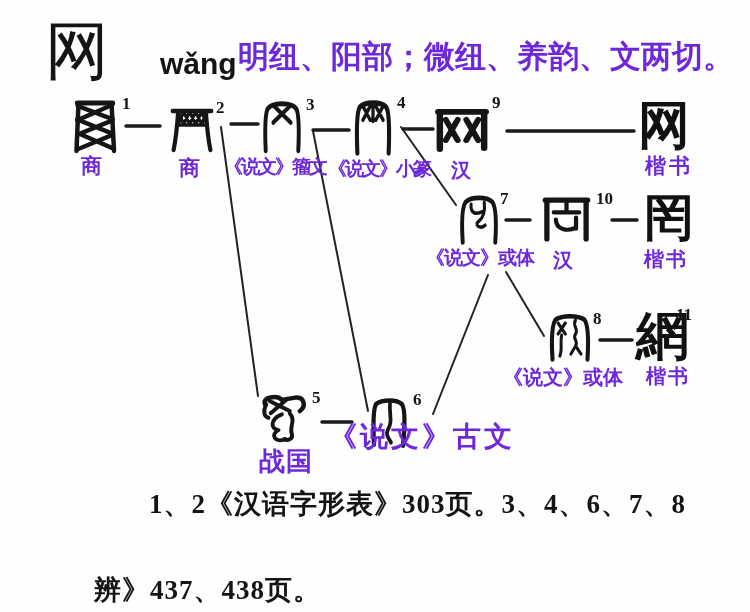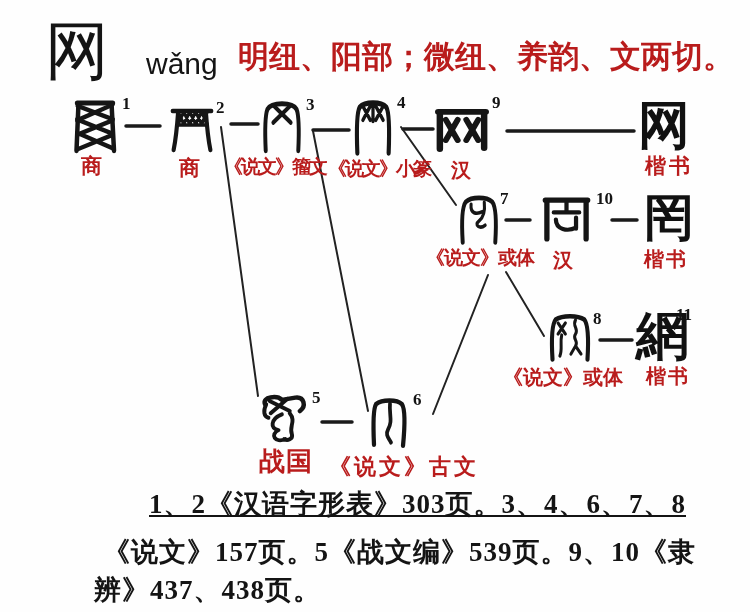--- a/index.html
+++ b/index.html
@@ -2,24 +2,24 @@
 <html><head>
 <meta charset="utf-8">
 <style>
   html,body{margin:0;padding:0;background:#ffffff;}
   #page{position:relative;width:750px;height:612px;background:#fefefe;color:#141414;
         font-family:"Liberation Serif",serif;overflow:hidden;}
   .abs{position:absolute;}
   .glyph svg{display:block;width:100%;height:100%;}
   .glyph path{fill:none;stroke:#151515;stroke-linecap:round;stroke-linejoin:round;}
   .num{font-size:17px;font-weight:700;font-family:"Liberation Serif",serif;color:#141414;line-height:1;}
-  .lbl{font-weight:700;color:#b91c1c;white-space:nowrap;line-height:1;text-align:center;}
+  .lbl{font-weight:700;color:#6d28d9;white-space:nowrap;line-height:1;text-align:center;}
   .kai{font-weight:700;color:#111;line-height:1;}
   .foot{font-size:27px;font-weight:700;white-space:nowrap;line-height:1;letter-spacing:1px;}
-  .pin{font-family:"Liberation Sans",sans-serif;font-weight:400;}
+  .pin{font-family:"Liberation Sans",sans-serif;font-weight:700;margin-left:14px;}
 </style>
 </head>
 <body>
 
 <div id="page">
 
   <div class="abs" style="left:45px;top:8px;font-size:64px;">网</div>
   <div class="abs pin" style="left:146px;top:47px;font-size:30px;">wǎng</div>
   <div class="abs lbl" style="left:238px;top:41px;font-size:31px;">明纽、阳部；微纽、养韵、文两切。</div>
 
@@ -141,19 +141,18 @@
 
   <div class="abs glyph" style="left:364px;top:395px;width:50px;height:54px;">
     <svg viewBox="0 0 100 100" preserveAspectRatio="none">
       <path d="M20,92 C18,52 18,26 24,17 C36,8 66,8 76,17 C82,26 82,56 78,94" stroke-width="8.5"></path>
       <path d="M52,16 C50,36 58,48 48,64 C42,74 50,80 54,88" stroke-width="7.5"></path>
     </svg>
   </div>
   <div class="abs num" style="left:413px;top:391px;">6</div>
 
   <div class="abs lbl" style="left:259px;top:449px;font-size:26px;letter-spacing:1px;">战国</div>
-  <div class="abs lbl" style="left:329px;top:456px;font-size:22px;letter-spacing:3px;">《说文》古文</div>
+  <div class="abs lbl" style="left:329px;top:423px;font-size:28px;letter-spacing:3px;">《说文》古文</div>
 
-  <div class="abs foot" style="left:149px;top:491px;text-decoration:underline;">1、2《汉语字形表》303页。3、4、6、7、8</div>
-  <div class="abs foot" style="left:103px;top:539px;">《说文》157页。5《战文编》539页。9、10《隶</div>
+  <div class="abs foot" style="left:149px;top:491px;">1、2《汉语字形表》303页。3、4、6、7、8</div>
   <div class="abs foot" style="left:94px;top:577px;font-family:Liberation Serif, serif;">辨》437、438页。</div>
 
 </div>
 
 </body></html>

